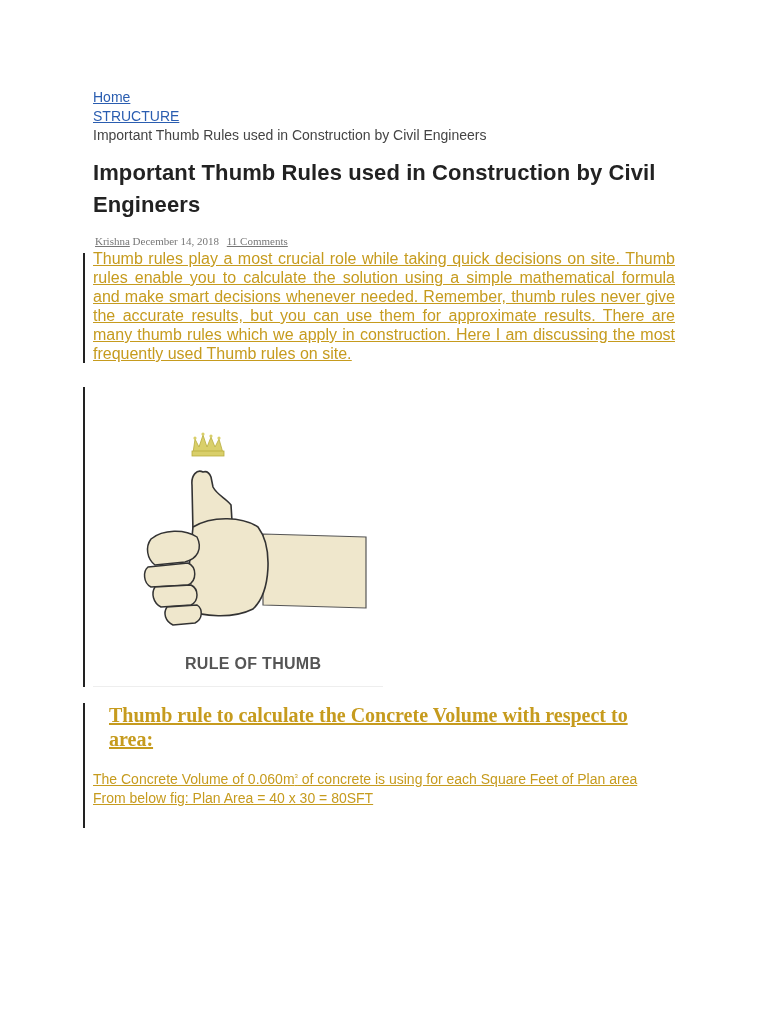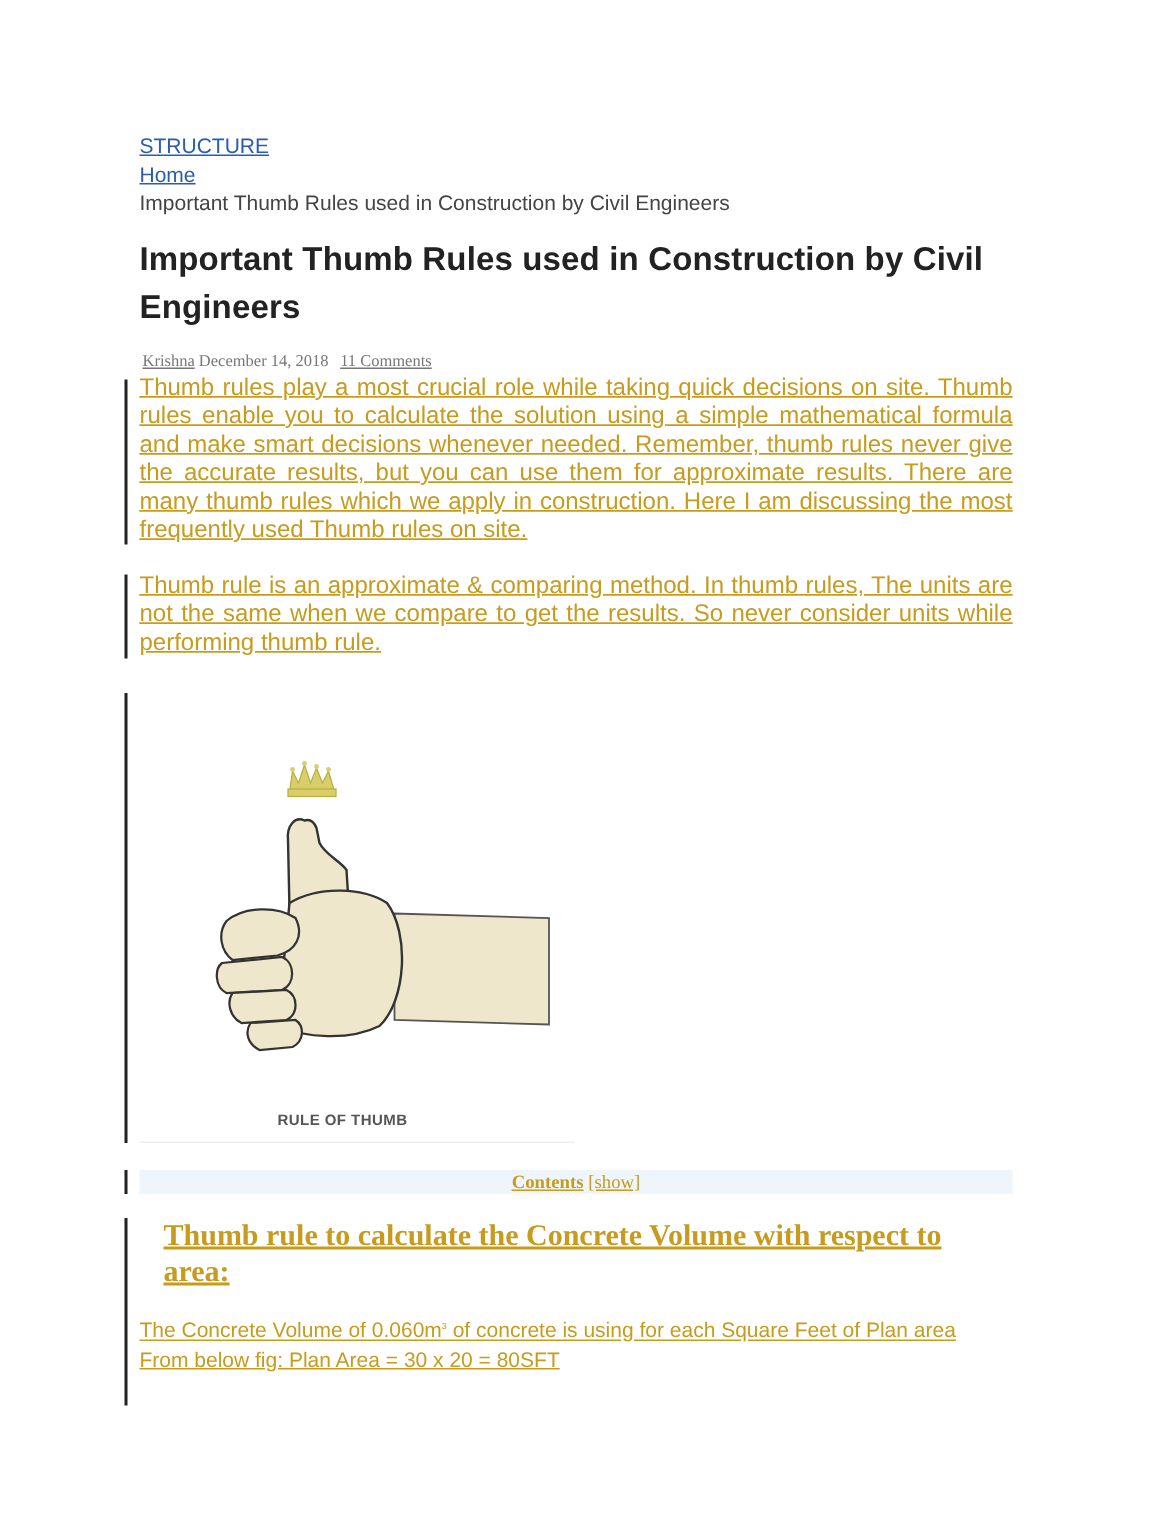--- a/index.html
+++ b/index.html
@@ -11,57 +11,53 @@
     h1.title { font-family: "Liberation Sans", sans-serif; font-weight: bold; font-size: 22px; line-height: 32px; color: #222; margin: 12px 0 0 0; letter-spacing: 0.1px; }
     .meta { font-family: "Liberation Serif", serif; font-size: 11px; color: #777; line-height: 13px; margin-top: 14px; padding-left: 2px; }
     .meta .author, .meta .comments { text-decoration: underline; }
     .meta span { margin-right: 5px; }
     .para { position: relative; font-size: 16px; line-height: 19px; color: #c69b1e; text-decoration: underline; text-align: justify; margin: 0; }
     .bar { position: absolute; left: -10px; width: 1.5px; background: #222; }
     .p1 { margin-top: 1px; }
     .p2 { margin-top: 18px; }
     .figure { position: relative; margin-top: 24px; width: 290px; height: 300px; }
     .figure .rule { position: absolute; left: 0; right: 0; bottom: 0; height: 1px; background: #eee; }
-    .figure .caption { position: absolute; left: 92px; top: 280px; font-size: 10px; font-weight: bold; color: #555; letter-spacing: 0.3px; }
+    .figure .caption { position: absolute; left: 92px; top: 268px; font-size: 16px; font-weight: bold; color: #555; letter-spacing: 0.3px; }
     .contents { position: relative; margin-top: 18px; height: 16px; background: #eef5fb; text-align: center; font-family: "Liberation Serif", serif; font-size: 12.5px; line-height: 16px; }
     .contents .lbl { font-weight: bold; color: #c69b1e; text-decoration: underline; }
     .contents .show { color: #c69b1e; text-decoration: underline; }
     .section { position: relative; margin-top: 14px; }
     h2.sec-title { font-family: "Liberation Serif", serif; font-weight: bold; font-size: 20px; line-height: 24px; color: #c69b1e; text-decoration: underline; margin: 16px; }
     .sec-text { font-size: 14px; line-height: 19px; color: #c69b1e; text-decoration: underline; margin: 2px 0 0 0; }
     .example { font-family: "Liberation Serif", serif; font-style: italic; font-weight: bold; font-size: 13px; color: #c69b1e; text-decoration: underline; line-height: 17px; }
     sup { font-size: 6px; vertical-align: super; }
   </style>
 </head>
 <body>
 
 <div class="page">
   <nav>
+    <a class="crumb-link">Home</a>
     <a class="crumb-link">STRUCTURE</a>
-    <a class="crumb-link">Home</a>
     <span class="crumb-current">Important Thumb Rules used in Construction by Civil Engineers</span>
   </nav>
 
   <h1 class="title">Important Thumb Rules used in Construction by Civil Engineers</h1>
 
   <div class="meta">
     <a class="author">Krishna</a>
     <span>December 14, 2018</span>
     <a class="comments">11 Comments</a>
   </div>
 
   <div class="para p1">
     <div class="bar" style="top:4px;height:110px;"></div>
     <p class="para">Thumb rules play a most crucial role while taking quick decisions on site. Thumb rules enable you to calculate the solution using a simple mathematical formula and make smart decisions whenever needed. Remember, thumb rules never give the accurate results, but you can use them for approximate results. There are many thumb rules which we apply in construction. Here I am discussing the most frequently used Thumb rules on site.</p>
   </div>
 
-  <div class="para p2">
-    <div class="bar" style="top:2px;height:56px;"></div>
-    <p class="para">Thumb rule is an approximate &amp; comparing method. In thumb rules, The units are not the same when we compare to get the results. So never consider units while performing thumb rule.</p>
-  </div>
 
   <div class="figure">
     <div class="bar" style="top:0;height:300px;left:-10px;"></div>
     <svg width="290" height="300" viewBox="0 0 290 300" style="position:absolute;left:0;top:0;">
 
       <g fill="#d9cf6a" stroke="#b8ad3e" stroke-width="0.8">
         <path d="M100 66 L102 52 L106 60 L110 48 L114 60 L118 50 L122 60 L126 52 L130 66 Z"></path>
         <rect x="99" y="64" width="32" height="5"></rect>
       </g>
       <g fill="#d9cf6a">
@@ -79,25 +75,20 @@
 
       <path d="M58 152 C70 142 92 142 104 150 C110 162 104 172 92 175 L62 178 C54 172 52 160 58 152 Z" fill="#efe7cc" stroke="#333" stroke-width="1.5"></path>
       <path d="M55 180 L95 176 C104 180 104 194 95 198 L58 200 C50 196 50 184 55 180 Z" fill="#efe7cc" stroke="#333" stroke-width="1.5"></path>
       <path d="M62 200 L98 198 C106 202 106 214 98 218 L68 220 C60 216 58 206 62 200 Z" fill="#efe7cc" stroke="#333" stroke-width="1.5"></path>
       <path d="M74 220 L104 218 C110 222 110 232 102 236 L80 238 C72 234 70 226 74 220 Z" fill="#efe7cc" stroke="#333" stroke-width="1.5"></path>
     </svg>
     <span class="caption">RULE OF THUMB</span>
     <div class="rule"></div>
   </div>
 
-  <div class="contents">
-    <div class="bar" style="top:0;height:16px;"></div>
-    <span class="lbl">Contents</span>
-    <a class="show">[show]</a>
-  </div>
 
   <div class="section">
     <div class="bar" style="top:0;height:125px;"></div>
     <h2 class="sec-title">Thumb rule to calculate the Concrete Volume with respect to area:</h2>
     <p class="sec-text"><span>The Concrete Volume of 0.060m</span><sup>3</sup><span> of concrete is using for each Square Feet of Plan area</span></p>
-    <div class="sec-text" style="margin-top:0;">From below fig: Plan Area = 30 x 20 = 80SFT</div>
+    <div class="sec-text" style="margin-top:0;">From below fig: Plan Area = 40 x 30 = 80SFT</div>
   </div>
 </div>
 
 </body></html>

